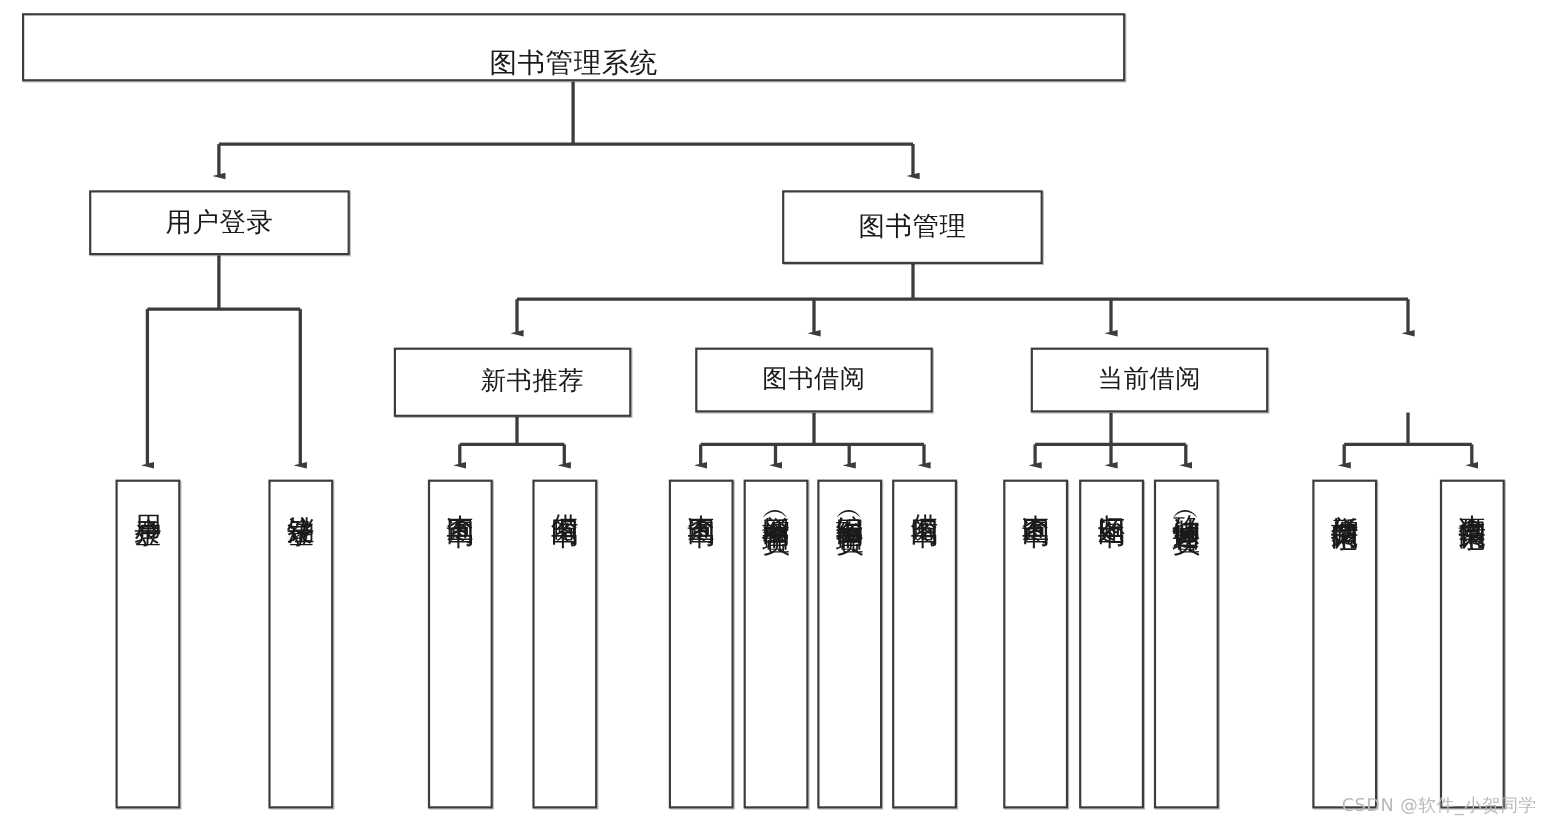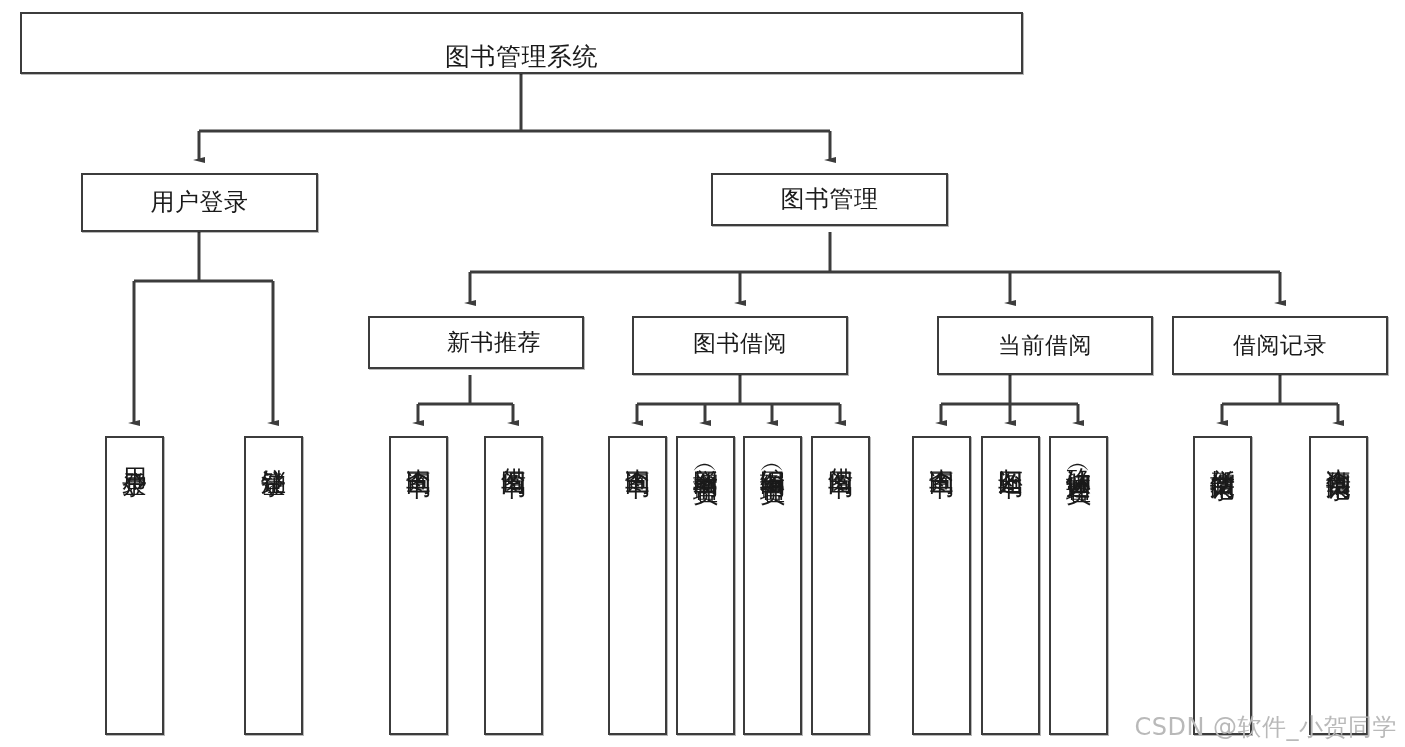--- a/index.html
+++ b/index.html
@@ -61,21 +61,21 @@
     writing-mode: vertical-rl;
     text-orientation: upright;
     letter-spacing: 2px;
     line-height: 1.0;
     white-space: nowrap;
   }
   #watermark {
     position: absolute;
     right: 8px;
     bottom: 4px;
-    font-size: 24px;
+    font-size: 16px;
     color: #b9b9b9;
     letter-spacing: 0.5px;
     white-space: nowrap;
     pointer-events: none;
   }
 </style>
 </head>
 <body>
 
 <div id="diagram-root">
@@ -132,36 +132,33 @@
     </g>
   </svg>
 
   <div class="node node-root" style="left:20px; top:12px; width:1003px; height:62px;">
     <span class="label">图书管理系统</span>
   </div>
 
   <div class="node node-l2" style="left:81px; top:173px; width:237px; height:59px;">
     <span class="label">用户登录</span>
   </div>
-  <div class="node node-l2" style="left:711px; top:173px; width:237px; height:53px;">
+  <div class="node node-l2" style="left:711px; top:173px; width:237px; height:67px;">
     <span class="label">图书管理</span>
   </div>
 
-  <div class="node node-l3" style="left:368px; top:316px; width:216px; height:53px;padding-left:36px;">
+  <div class="node node-l3" style="left:358px; top:316px; width:216px; height:63px;padding-left:36px;">
     <span class="label">新书推荐</span>
   </div>
-  <div class="node node-l3" style="left:632px; top:316px; width:216px; height:59px;font-family:Liberation Mono, monospace;">
+  <div class="node node-l3" style="left:632px; top:316px; width:216px; height:59px;">
     <span class="label">图书借阅</span>
   </div>
   <div class="node node-l3" style="left:937px; top:316px; width:216px; height:59px;">
     <span class="label">当前借阅</span>
   </div>
-  <div class="node node-l3" style="left:1172px; top:316px; width:216px; height:59px;">
-    <span class="label">借阅记录</span>
-  </div>
 
   <div class="node node-leaf" style="left:105px; top:436px; width:59px; height:299px;">
     <span class="label">用户登录</span>
   </div>
   <div class="node node-leaf" style="left:244px; top:436px; width:59px; height:299px;">
     <span class="label">注销登录</span>
   </div>
 
   <div class="node node-leaf" style="left:389px; top:436px; width:59px; height:299px;">
     <span class="label">查询图书</span>

